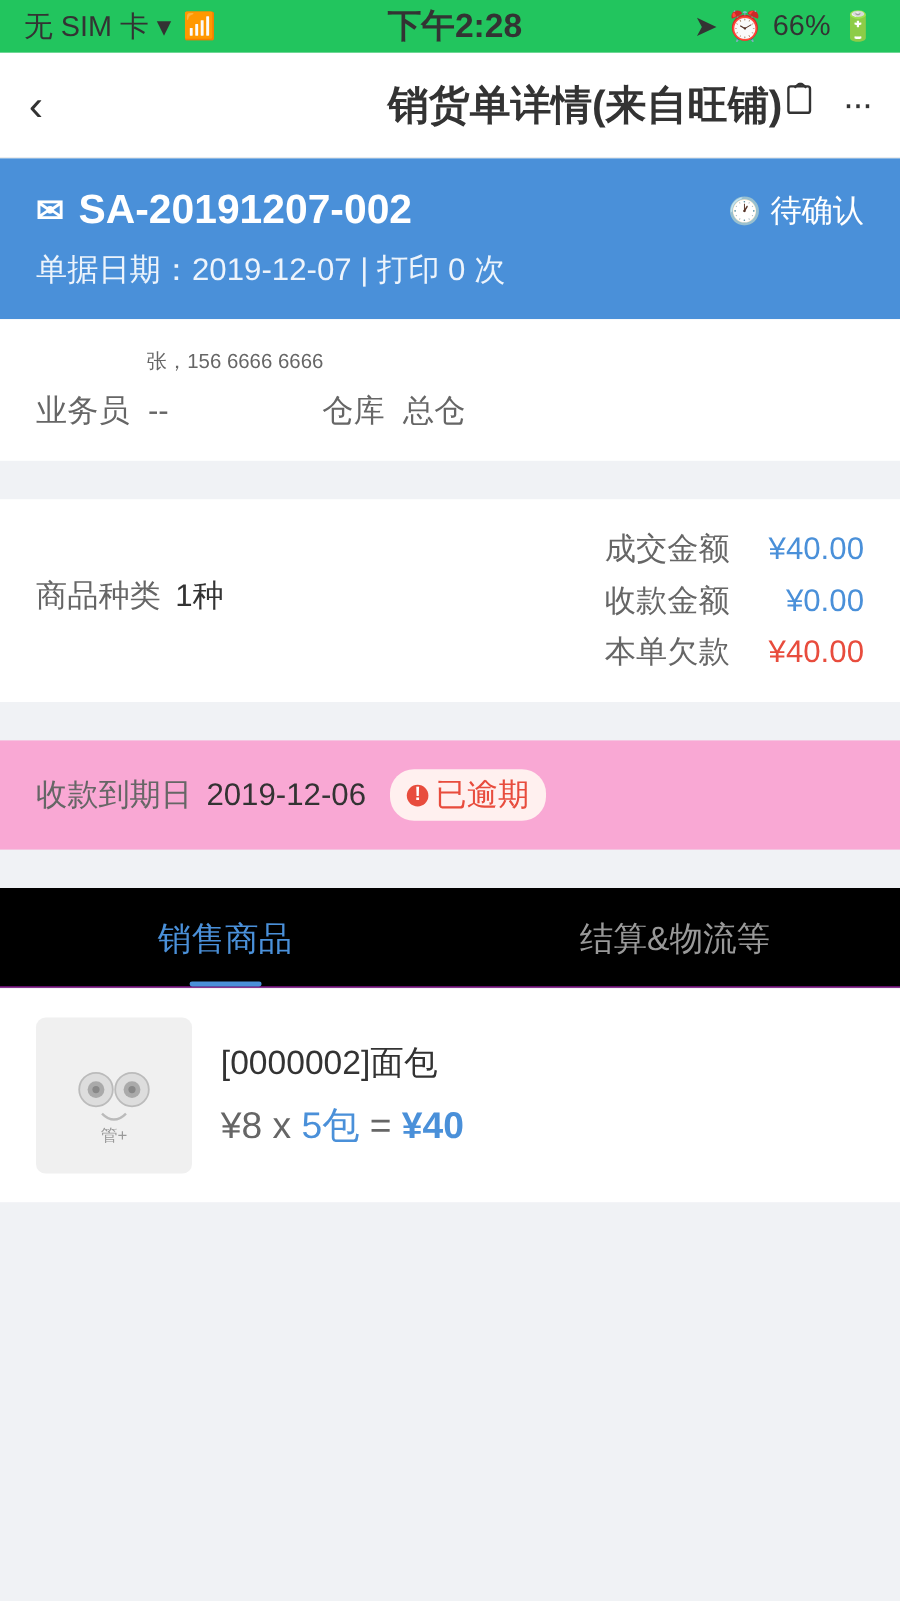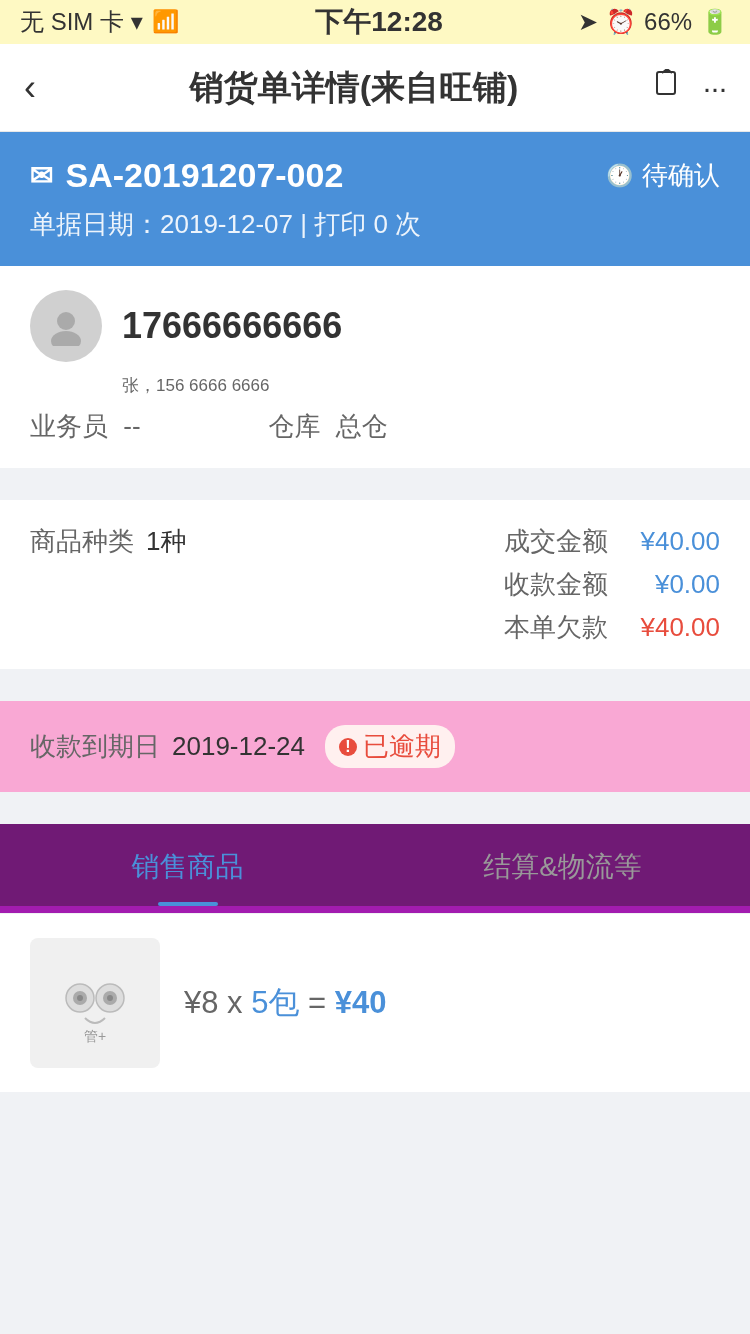--- a/index.html
+++ b/index.html
@@ -9,21 +9,21 @@
       min-height: 1334px;
       font-family: -apple-system, "PingFang SC", "Helvetica Neue", Arial, sans-serif;
       background: #f0f2f5;
       font-size: 28px;
       color: #333;
     }
 
     
     .status-bar {
       height: 44px;
-      background: #fef9c3;
+      background: #22c55e;
       display: flex;
       align-items: center;
       justify-content: space-between;
       padding: 0 20px;
       font-size: 24px;
       font-weight: 500;
     }
     .status-left { display: flex; align-items: center; gap: 10px; }
     .status-center { font-size: 28px; font-weight: 600; }
     .status-right { display: flex; align-items: center; gap: 8px; font-size: 24px; }
@@ -38,21 +38,21 @@
       border-bottom: 1px solid #e8e8e8;
     }
     .nav-back {
       font-size: 36px;
       color: #333;
       cursor: pointer;
       padding-right: 20px;
     }
     .nav-title {
       flex: 1;
-      text-align: center;
+      text-align: right;
       font-size: 34px;
       font-weight: 600;
       color: #333;
     }
     .nav-actions {
       display: flex;
       align-items: center;
       gap: 20px;
     }
     .nav-share {
@@ -148,20 +148,21 @@
       padding: 24px 30px;
       margin-bottom: 16px;
       display: flex;
       align-items: flex-start;
     }
     .stats-left {
       display: flex;
       align-items: center;
       gap: 12px;
       flex: 1;
+      margin-top: 39px;
     }
     .stats-label {
       font-size: 26px;
       color: #666;
     }
     .stats-value {
       font-size: 26px;
       color: #333;
     }
     .stats-right {
@@ -228,23 +229,23 @@
       font-size: 16px;
       font-weight: 700;
     }
     .overdue-text {
       font-size: 26px;
       color: #e84c3d;
     }
 
     
     .tabs-bar {
-      background: #701a75;
-      display: flex;
-      border-bottom: 7px solid #a21caf;
+      background: #000000;
+      display: flex;
+      border-bottom: 1px solid #a21caf;
       margin-bottom: 0;
     }
     .tab {
       flex: 1;
       text-align: center;
       padding: 24px 0 20px;
       font-size: 28px;
       color: #999;
       position: relative;
       cursor: pointer;
@@ -325,21 +326,21 @@
     }
   </style>
 </head>
 <body>
 
 <div class="status-bar">
   <div class="status-left">
     <span>无 SIM 卡  ▾</span>
     <span style="font-size:22px;">📶</span>
   </div>
-  <div class="status-center">下午12:28</div>
+  <div class="status-center">下午2:28</div>
   <div class="status-right">
     <span>➤</span>
     <span>⏰</span>
     <span>66%</span>
     <span>🔋</span>
   </div>
 </div>
 
 <div class="nav-bar">
   <span class="nav-back">‹</span>
@@ -364,29 +365,20 @@
     </div>
     <div class="order-status">
       <span style="font-size:22px;">🕐</span>
       <span>待确认</span>
     </div>
   </div>
   <div class="order-date">单据日期：2019-12-07 | 打印 0 次</div>
 </div>
 
 <div class="customer-card">
-  <div class="customer-row">
-    <div class="avatar">
-      <svg width="40" height="40" viewBox="0 0 40 40">
-        <circle cx="20" cy="15" r="9" fill="#aaa"></circle>
-        <ellipse cx="20" cy="35" rx="15" ry="10" fill="#aaa"></ellipse>
-      </svg>
-    </div>
-    <span class="customer-phone">17666666666</span>
-  </div>
   <div class="customer-name">张，156 6666 6666</div>
   <div class="customer-meta">
     <span class="meta-item">
       <span>业务员</span>
       <span style="margin-left:8px;">--</span>
     </span>
     <span class="meta-item" style="margin-left:60px;">
       <span>仓库</span>
       <span style="margin-left:8px;">总仓</span>
     </span>
@@ -413,21 +405,21 @@
       <span class="stats-row-label">本单欠款</span>
       <span class="stats-row-value red">¥40.00</span>
     </div>
   </div>
 </div>
 
 <div class="divider"></div>
 
 <div class="due-card">
   <span class="due-label">收款到期日</span>
-  <span class="due-date">2019-12-24</span>
+  <span class="due-date">2019-12-06</span>
   <div class="overdue-badge">
     <div class="overdue-dot">!</div>
     <span class="overdue-text">已逾期</span>
   </div>
 </div>
 
 <div class="divider"></div>
 
 <div class="tabs-bar">
   <div class="tab active">
@@ -446,20 +438,21 @@
       <circle cx="65" cy="35" r="14" fill="#ddd" stroke="#bbb" stroke-width="1.5"></circle>
       <circle cx="35" cy="35" r="7" fill="#aaa"></circle>
       <circle cx="65" cy="35" r="7" fill="#aaa"></circle>
       <circle cx="35" cy="35" r="3" fill="#888"></circle>
       <circle cx="65" cy="35" r="3" fill="#888"></circle>
       <path d="M40 55 Q50 65 60 55" stroke="#bbb" stroke-width="2" fill="none"></path>
       <text x="50" y="78" text-anchor="middle" font-size="14" fill="#999">管+</text>
     </svg>
   </div>
   <div class="product-info">
+    <div class="product-name">[0000002]面包</div>
     <div class="product-price">
       <span>¥8 x </span><span class="qty">5包</span><span> = </span><span class="total">¥40</span>
     </div>
   </div>
 </div>
 
 <div class="spacer"></div>
 
 <div class="bottom-area">
   

